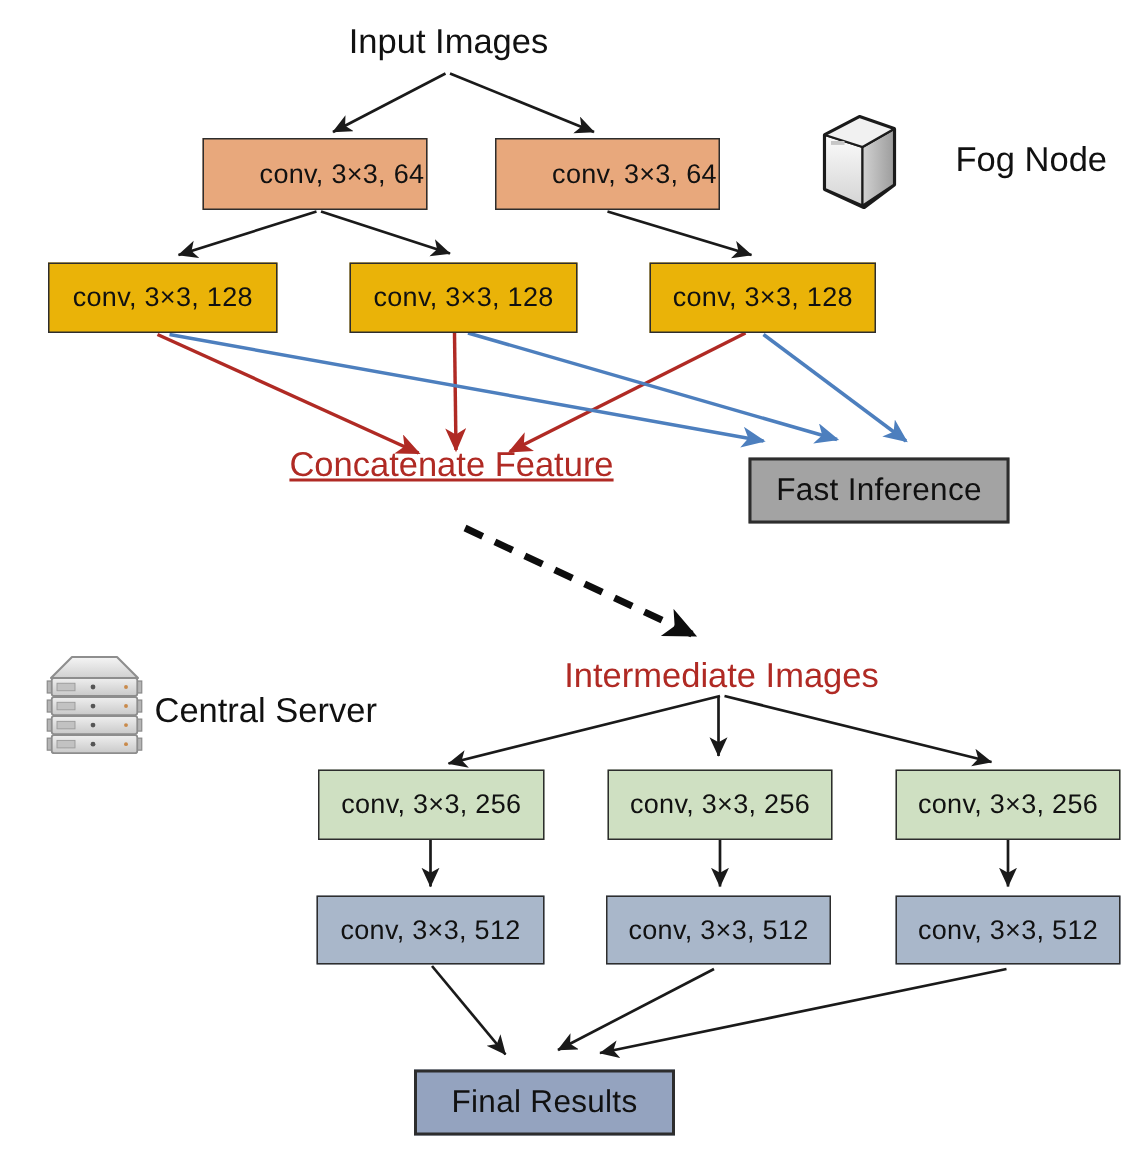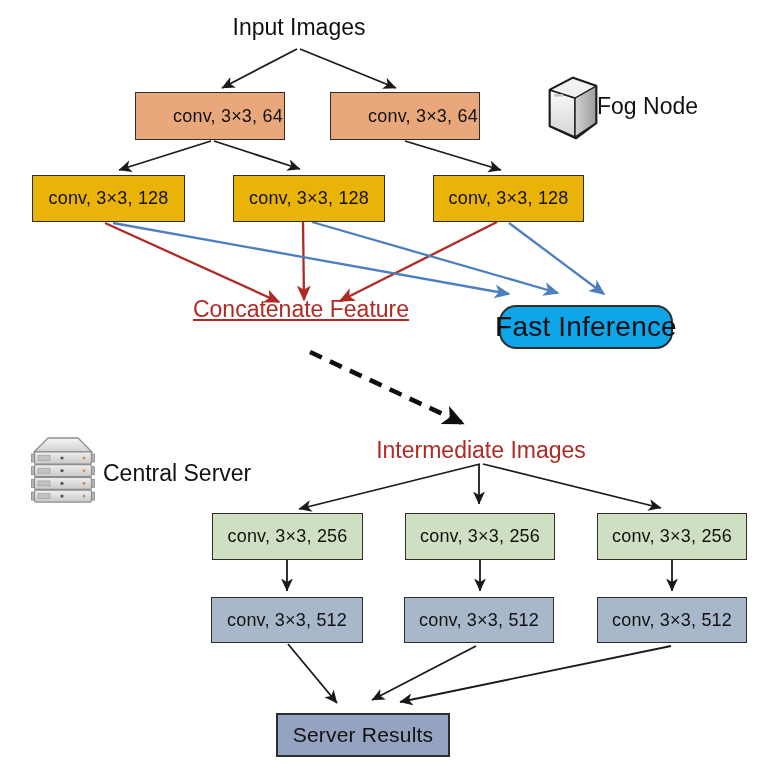--- a/index.html
+++ b/index.html
@@ -10,21 +10,21 @@
   #layer{position:absolute;left:0;top:0;}
   .node{
     position:absolute;display:flex;align-items:center;justify-content:center;
     border:1.6px solid #2d2d2d;box-sizing:border-box;
     font-size:18px;color:#111;letter-spacing:0.2px;white-space:nowrap;
   }
   .c64{background:#e8a87c;padding-left:36px;}
   .c128{background:#eab308;}
   .c256{background:#cfe0c2;text-align:right;}
   .c512{background:#a9b7ca;}
-  .fast{background:#0ea5e9;border-width:2px;font-size:28px;border-radius:17px;}
+  .fast{background:#a3a3a3;border-width:2px;font-size:21px;}
   .final{background:#94a3bf;border-width:2px;font-size:21px;}
   .lbl{
     position:absolute;white-space:nowrap;color:#111;
     font-size:23px;transform:translateX(-50%);
   }
   .lbl.left-anchored{transform:none;}
   .red{color:#b02a24;}
   .kline{stroke:#1a1a1a;stroke-width:1.8;}
   .rline{stroke:#b02a24;stroke-width:2.3;}
   .bline{stroke:#4d7fbe;stroke-width:2.3;}
@@ -140,33 +140,33 @@
         <rect x="55.5" y="55.1" width="5" height="8" fill="#b5b5b5" stroke="#8a8a8a" stroke-width="0.8"></rect>
         <rect x="0.5" y="53.1" width="57" height="12" rx="1.5" fill="url(#gUnit)" stroke="#8d8d8d" stroke-width="1.2"></rect>
         <rect x="4" y="56.6" width="12" height="5" fill="#c2c2c2" stroke="#9a9a9a" stroke-width="0.6"></rect>
         <circle cx="28" cy="59.1" r="1.6" fill="#555"></circle>
         <circle cx="50" cy="59.1" r="1.3" fill="#c98a4b"></circle>
       </g>
     </g>
   </svg>
 
   <div class="lbl" style="left:299px;top:14px;">Input Images</div>
-  <div class="lbl left-anchored" style="left:597px;top:93px;">Fog Node</div>
+  <div class="lbl left-anchored" style="left:637px;top:93px;">Fog Node</div>
   <div class="lbl red" style="left:301px;top:296px;text-decoration:underline;">Concatenate Feature</div>
   <div class="lbl red" style="left:481px;top:437px;">Intermediate Images</div>
   <div class="lbl left-anchored" style="left:103px;top:460px;">Central Server</div>
 
   <div class="node c64" style="left:135px;top:92px;width:150px;height:48px;">conv, 3×3, 64</div>
   <div class="node c64" style="left:330px;top:92px;width:150px;height:48px;">conv, 3×3, 64</div>
   <div class="node c128" style="left:32px;top:175px;width:153px;height:47px;">conv, 3×3, 128</div>
   <div class="node c128" style="left:233px;top:175px;width:152px;height:47px;">conv, 3×3, 128</div>
   <div class="node c128" style="left:433px;top:175px;width:151px;height:47px;">conv, 3×3, 128</div>
   <div class="node fast" style="left:499px;top:305px;width:174px;height:44px;">Fast Inference</div>
 
   <div class="node c256" style="left:212px;top:513px;width:151px;height:47px;">conv, 3×3, 256</div>
   <div class="node c256" style="left:405px;top:513px;width:150px;height:47px;">conv, 3×3, 256</div>
   <div class="node c256" style="left:597px;top:513px;width:150px;height:47px;">conv, 3×3, 256</div>
   <div class="node c512" style="left:211px;top:597px;width:152px;height:46px;">conv, 3×3, 512</div>
   <div class="node c512" style="left:404px;top:597px;width:150px;height:46px;">conv, 3×3, 512</div>
   <div class="node c512" style="left:597px;top:597px;width:150px;height:46px;">conv, 3×3, 512</div>
-  <div class="node final" style="left:276px;top:713px;width:174px;height:44px;">Server Results</div>
+  <div class="node final" style="left:276px;top:713px;width:174px;height:44px;">Final Results</div>
 
 </div>
 
 </body></html>

